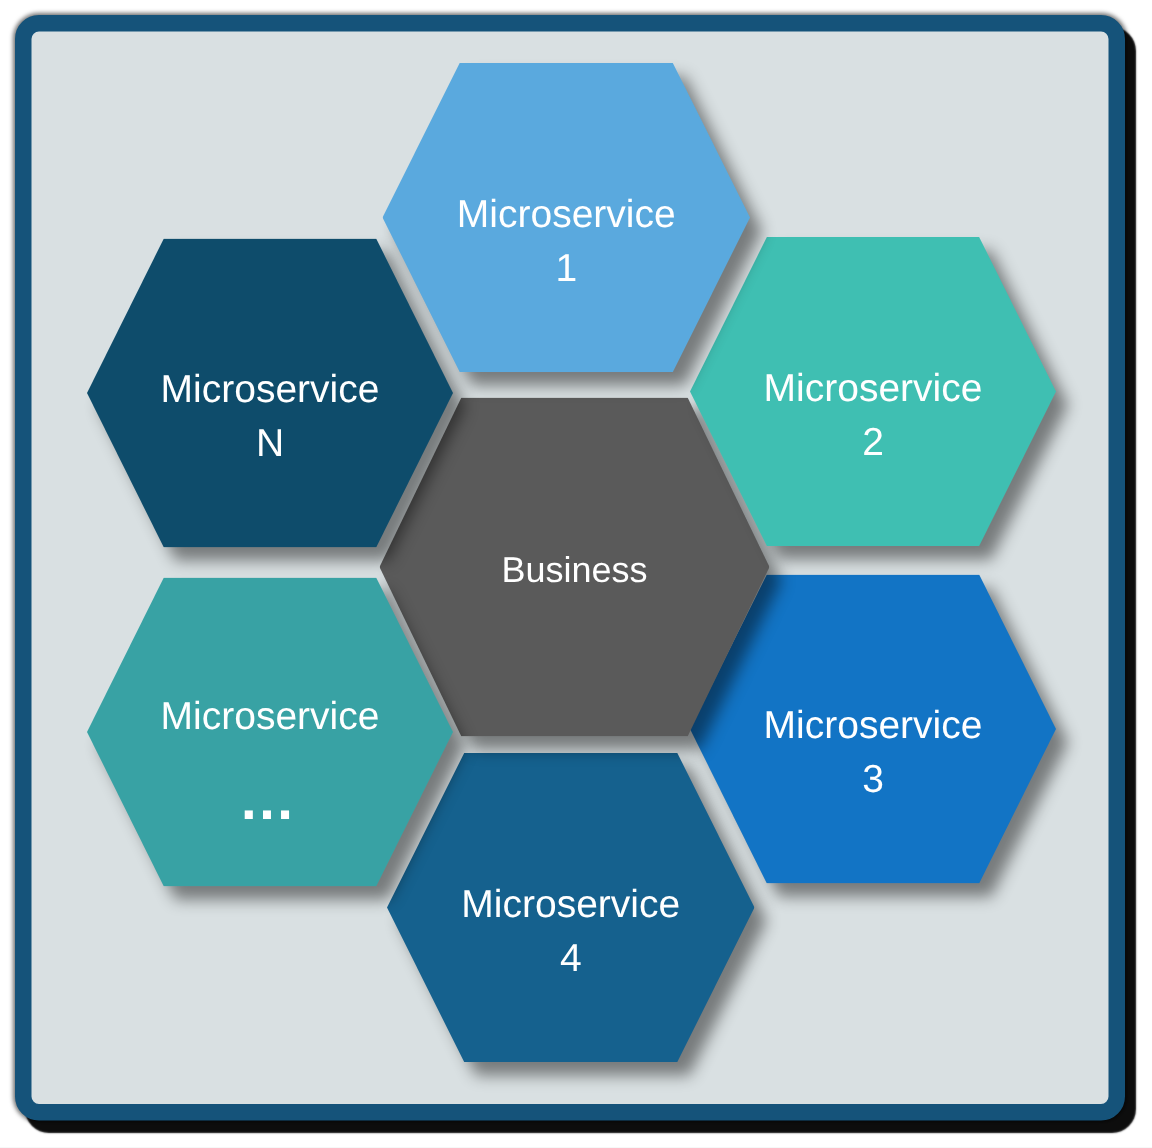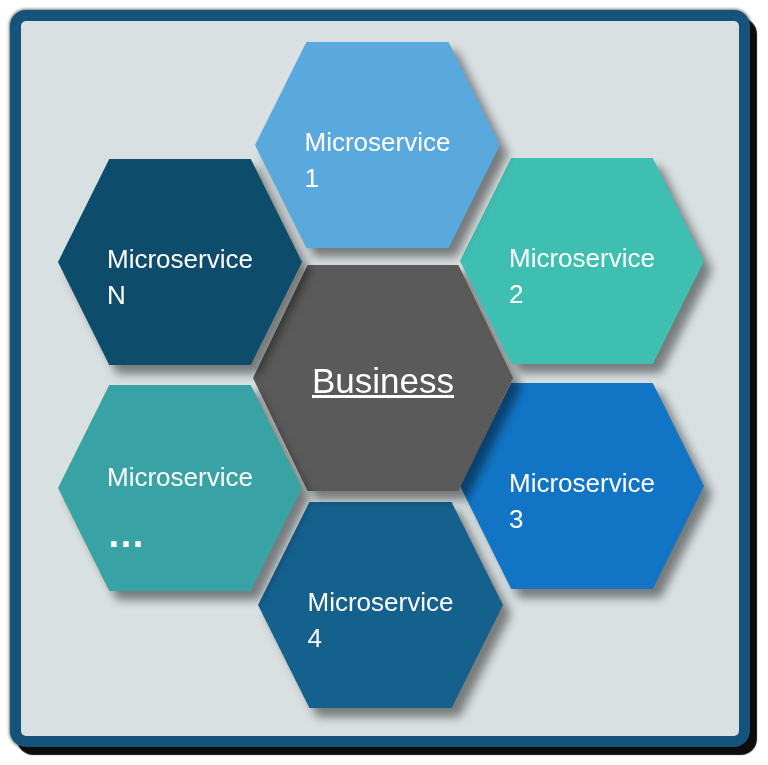--- a/index.html
+++ b/index.html
@@ -31,42 +31,42 @@
     position: absolute;
     filter: drop-shadow(8px 9px 5px rgba(0,0,0,0.45));
   }
   .hex {
     width: 100%;
     height: 100%;
     clip-path: polygon(0% 50%, 21% 0%, 79% 0%, 100% 50%, 79% 100%, 21% 100%);
     display: flex;
     align-items: center;
     justify-content: center;
+    text-align: center;
   }
   .hexlabel {
     color: #ffffff;
     font-size: 26px;
     line-height: 36px;
     transform: translateY(15px);
     white-space: nowrap;
   }
   .hexlabel .dots-line {
     font-weight: 700;
     font-size: 38px;
     line-height: 26px;
     letter-spacing: 4px;
     margin-top: 26px;
   }
   .center-label {
     color: #ffffff;
-    font-size: 35px;
+    font-size: 24px;
     line-height: 45px;
     transform: translateY(2px);
     white-space: nowrap;
-    text-decoration: underline;
   }
   
   .pos-ms1    { left: 255px; top: 42px;  width: 245px; height: 206px; }
   .pos-ms2    { left: 460px; top: 158px; width: 244px; height: 206px; }
   .pos-ms3    { left: 460px; top: 383px; width: 244px; height: 206px; }
   .pos-ms4    { left: 258px; top: 502px; width: 245px; height: 206px; }
   .pos-msdots { left: 58px;  top: 385px; width: 244px; height: 206px; }
   .pos-msn    { left: 58px;  top: 159px; width: 244px; height: 206px; }
   .pos-center { left: 253px; top: 265px; width: 260px; height: 226px; }
 </style>

